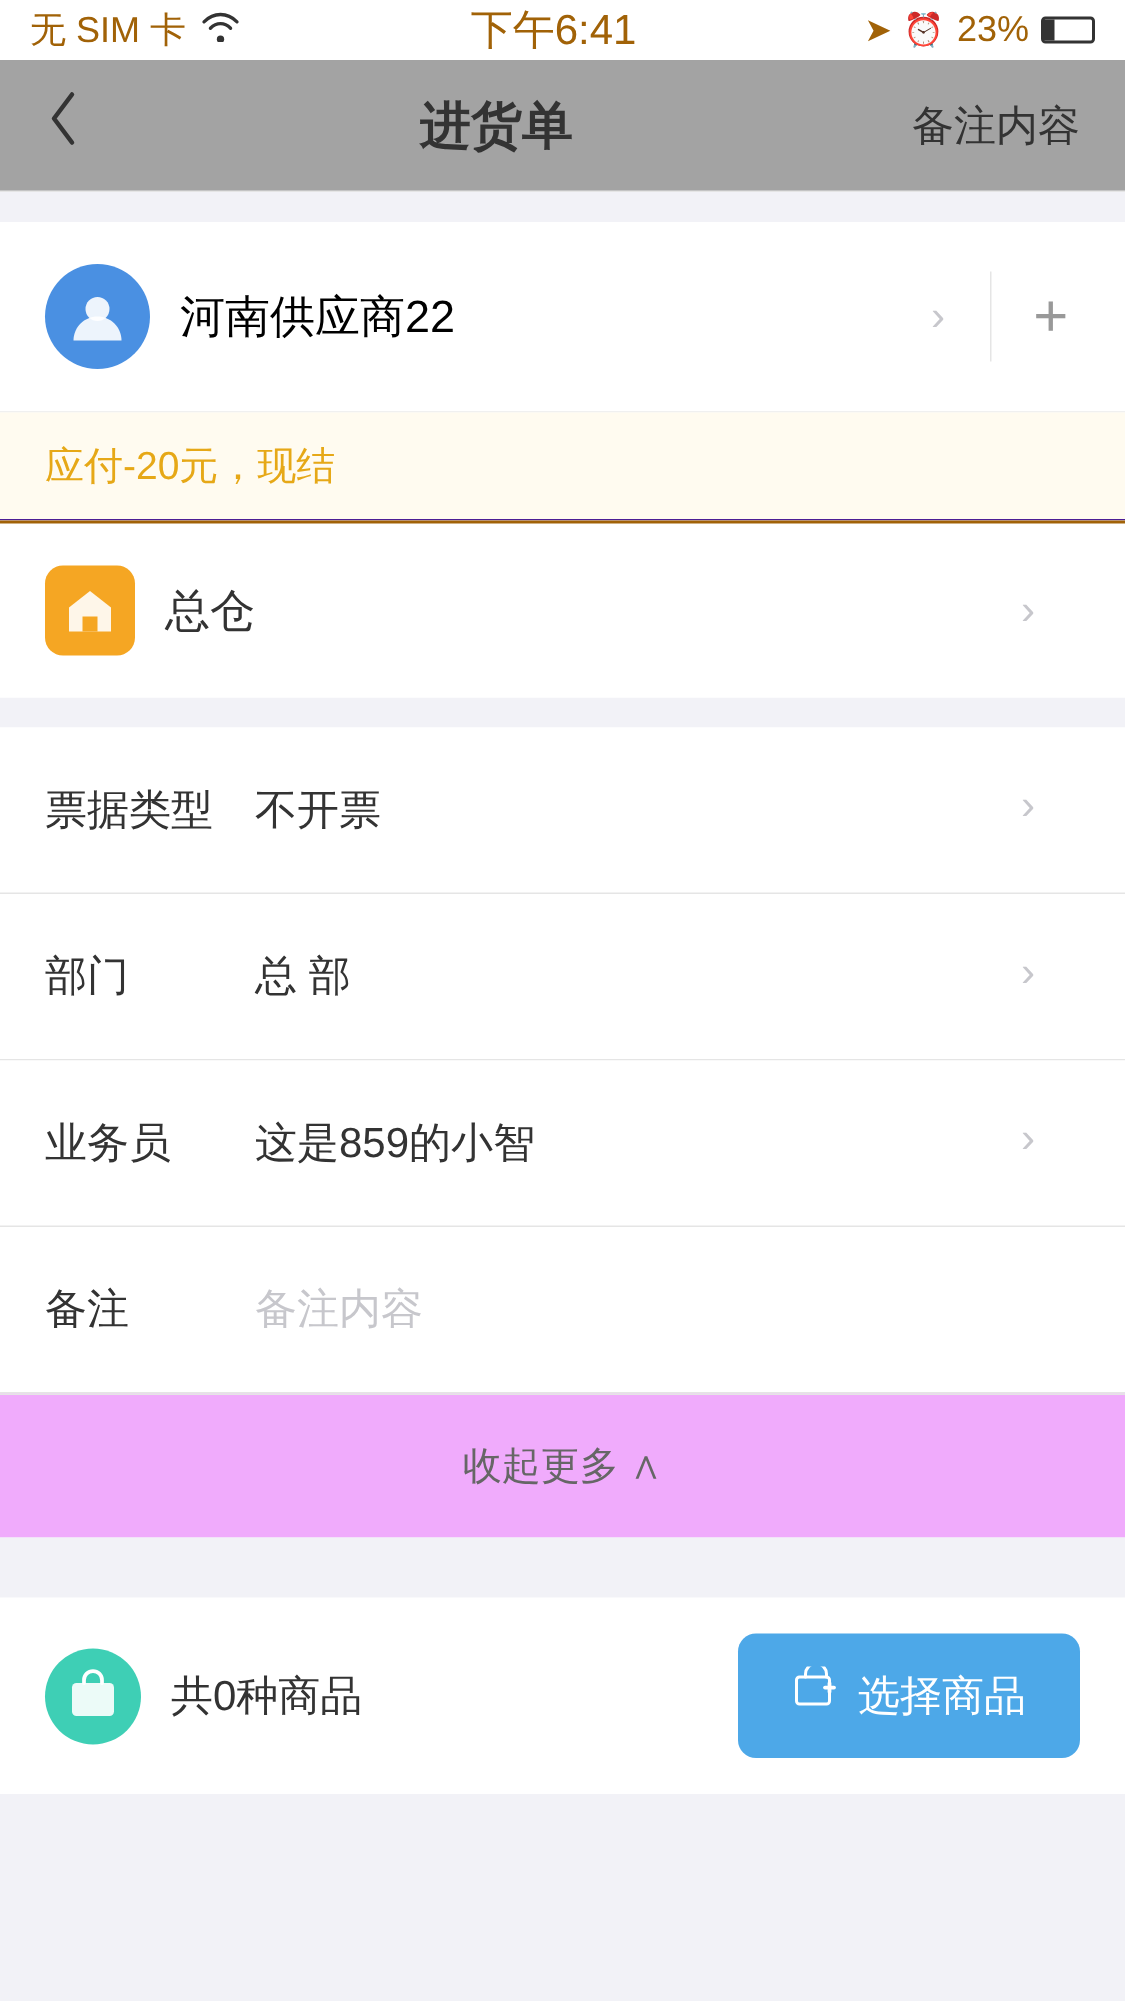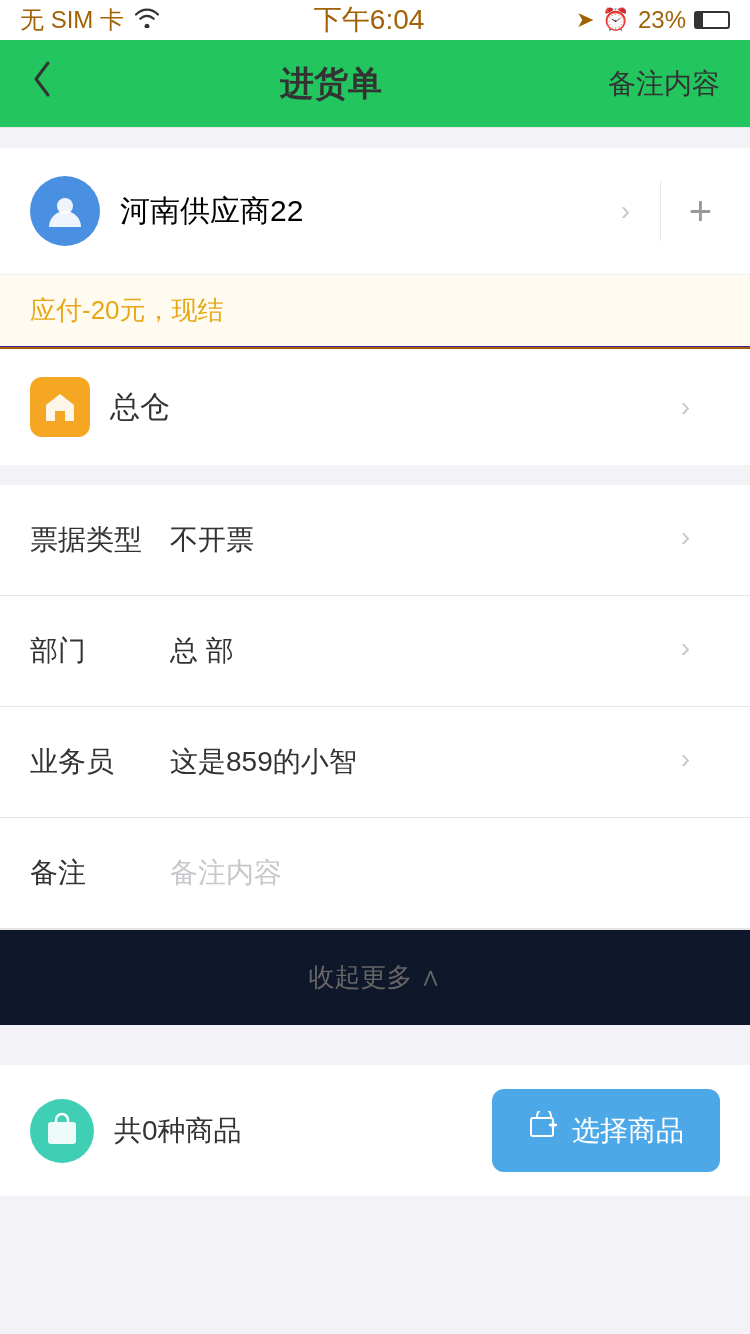--- a/index.html
+++ b/index.html
@@ -31,21 +31,21 @@
     }
     .status-right {
       display: flex;
       align-items: center;
       gap: 8px;
     }
 
     
     .nav-bar {
       height: 88px;
-      background: #22c55e;
+      background: #a3a3a3;
       display: flex;
       align-items: center;
       justify-content: space-between;
       padding: 0 30px;
       border-bottom: 1px solid #e5e5e5;
     }
     .nav-back {
       font-size: 36px;
       color: #333;
       cursor: pointer;
@@ -181,21 +181,21 @@
     }
     .form-placeholder {
       flex: 1;
       font-size: 28px;
       color: #c7c7cc;
       padding-left: 20px;
     }
 
     
     .collapse-row {
-      background: #0f172a;
+      background: #f0abfc;
       display: flex;
       align-items: center;
       justify-content: center;
       padding: 30px;
       color: #666;
       font-size: 26px;
       border-top: 1px solid #e5e5e5;
       gap: 8px;
     }
 
@@ -246,21 +246,21 @@
     <span>无 SIM 卡</span>
 
     <span>
       <svg viewBox="0 0 24 18" fill="none" xmlns="http://www.w3.org/2000/svg" style="width:30px;height:22px">
         <path d="M12 14.5a2 2 0 110 4 2 2 0 010-4z" fill="#333"></path>
         <path d="M6.5 10.5C8 9 10 8 12 8s4 1 5.5 2.5" stroke="#333" stroke-width="1.8" fill="none" stroke-linecap="round"></path>
         <path d="M3 7C5.8 4.2 8.7 3 12 3s6.2 1.2 9 4" stroke="#333" stroke-width="1.8" fill="none" stroke-linecap="round"></path>
       </svg>
     </span>
   </div>
-  <div class="status-center" style="font-size:28px;font-weight:500;">下午6:04</div>
+  <div class="status-center" style="font-size:28px;font-weight:500;">下午6:41</div>
   <div class="status-right">
 
     <span style="font-size:22px;">➤</span>
 
     <span style="font-size:22px;">⏰</span>
 
     <span style="font-size:24px;">23%</span>
     <span style="display:inline-block;width:36px;height:18px;border:2px solid #333;border-radius:3px;position:relative;">
       <span style="display:block;width:23%;height:100%;background:#333;"></span>
     </span>

